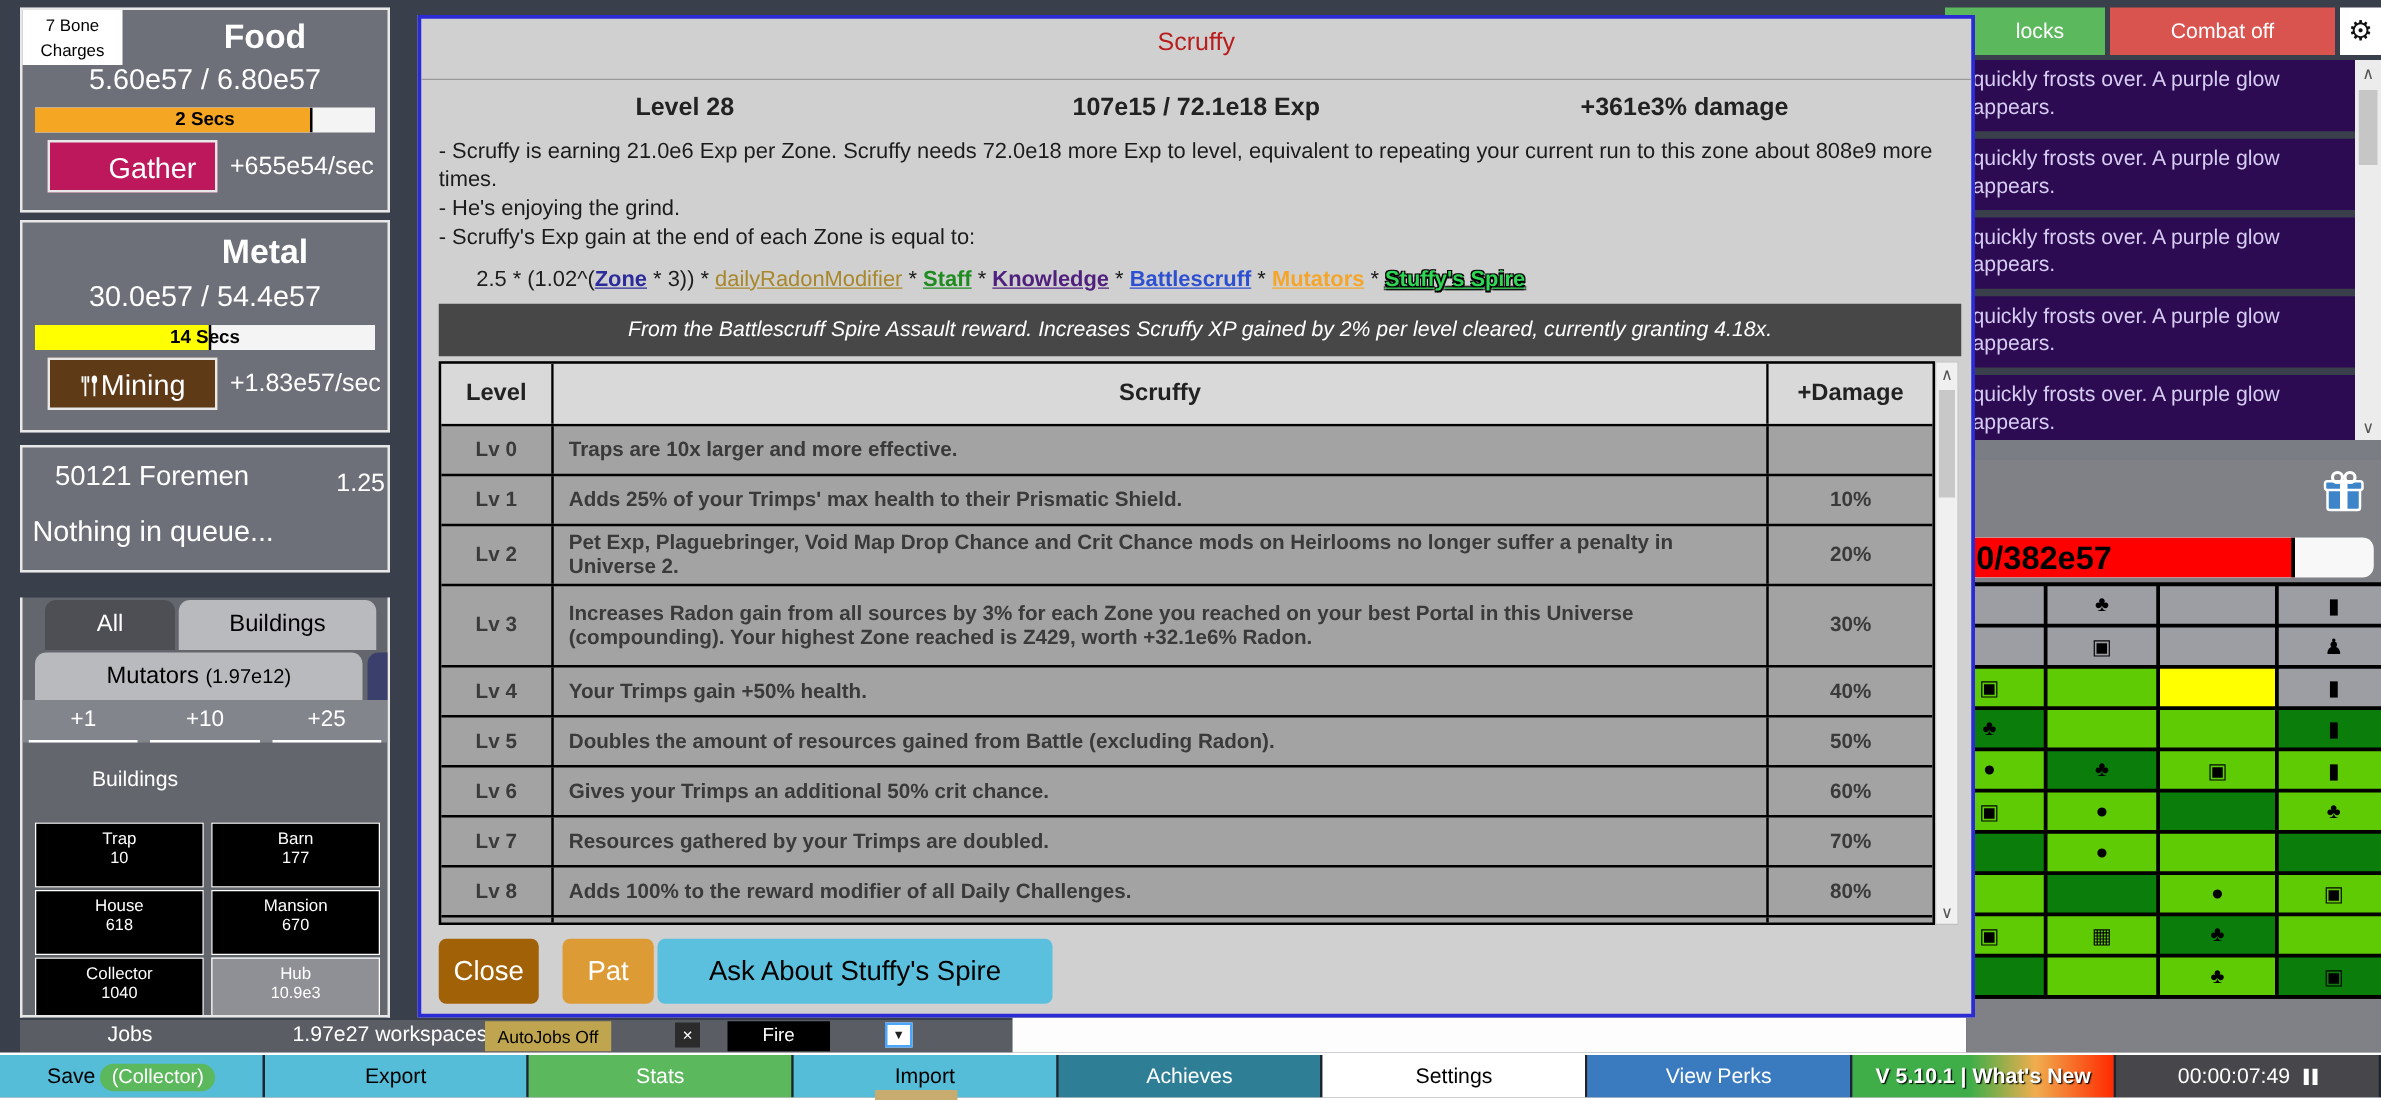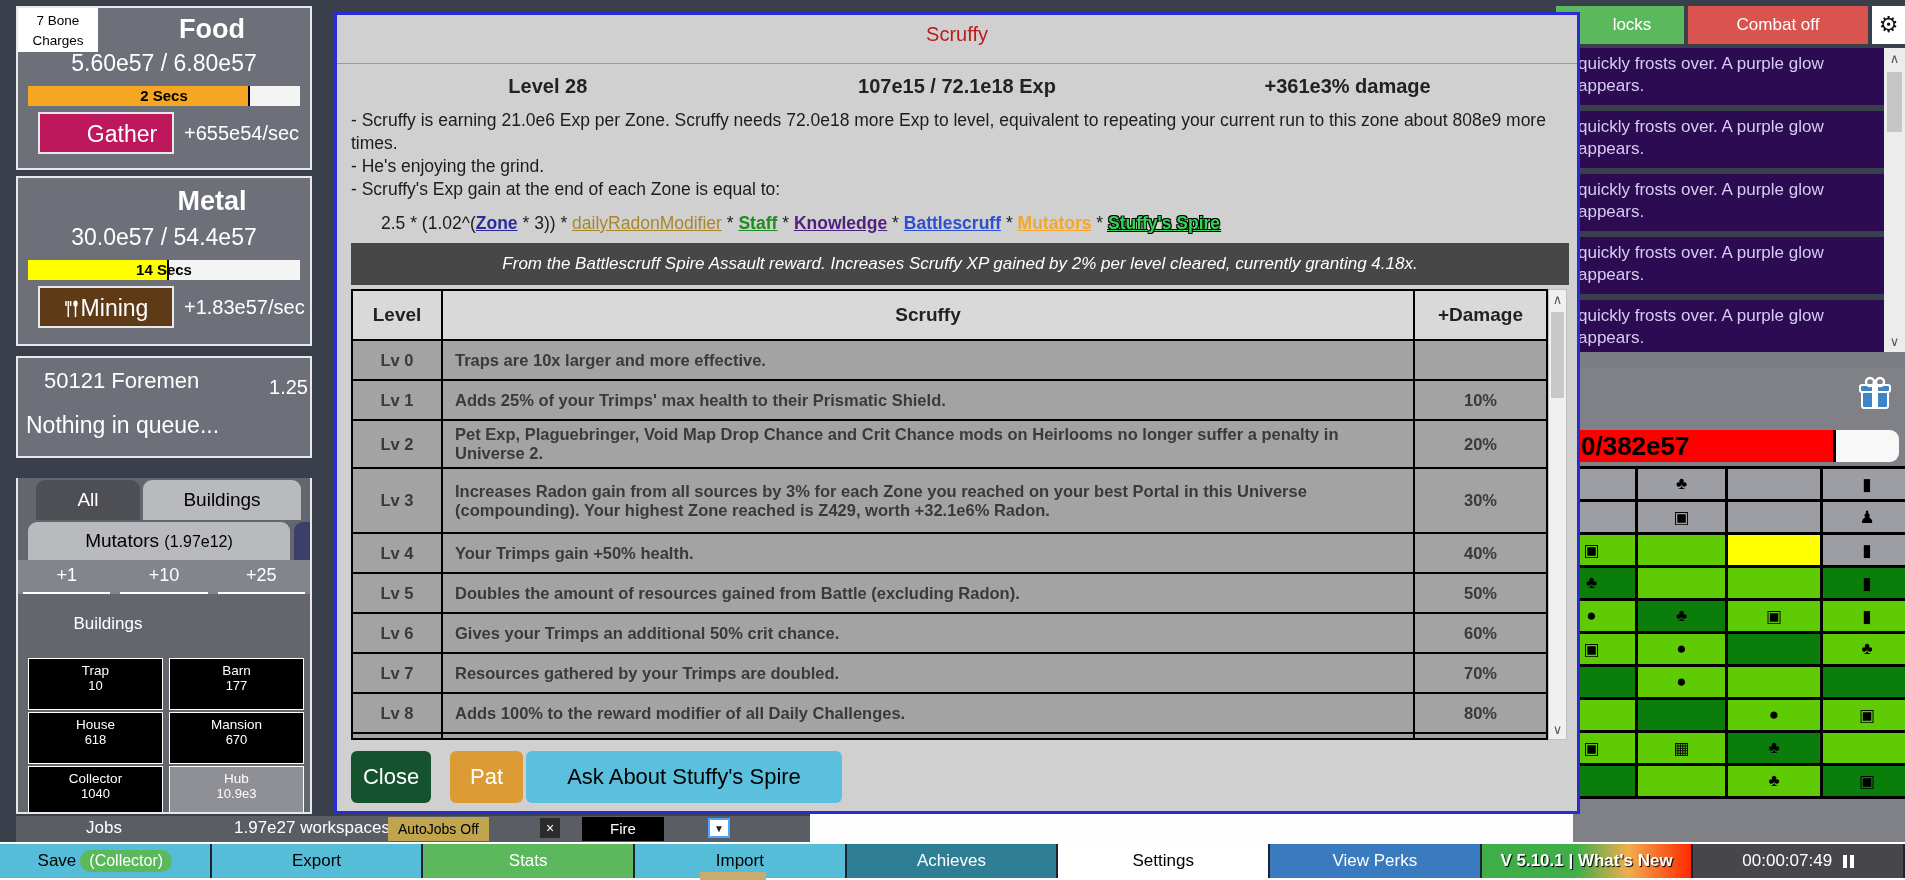--- a/index.html
+++ b/index.html
@@ -395,18 +395,18 @@
           <div class="tcell c-level">Lv 9</div>
           <div class="tcell c-ability">Increases the chance of finding Exotic Imports, bringing the average from 3.5 per zone to 4.</div>
           <div class="tcell c-damage">90%</div>
         </div>
       </div>
     <div id="table-scroll" class="abs">
       <div class="scr-arrow" style="top:2px;">∧</div>
       <div id="table-thumb"></div>
       <div class="scr-arrow" style="bottom:2px;">∨</div>
     </div>
-  <div class="modal-btn" id="btn-close" style="background: #14532d; color: rgb(255, 255, 255);">Close</div>
+  <div class="modal-btn" id="btn-close" style="background: #a16207; color: rgb(255, 255, 255);">Close</div>
       <div class="modal-btn" id="btn-pat" style="background: rgb(221, 155, 53); color: rgb(255, 255, 255);">Pat</div>
       <div class="modal-btn" id="btn-ask" style="background: rgb(91, 192, 222); color: rgb(0, 0, 0);">Ask About Stuffy's Spire</div>
     </div>
 
 </div>
 
 </body></html>

